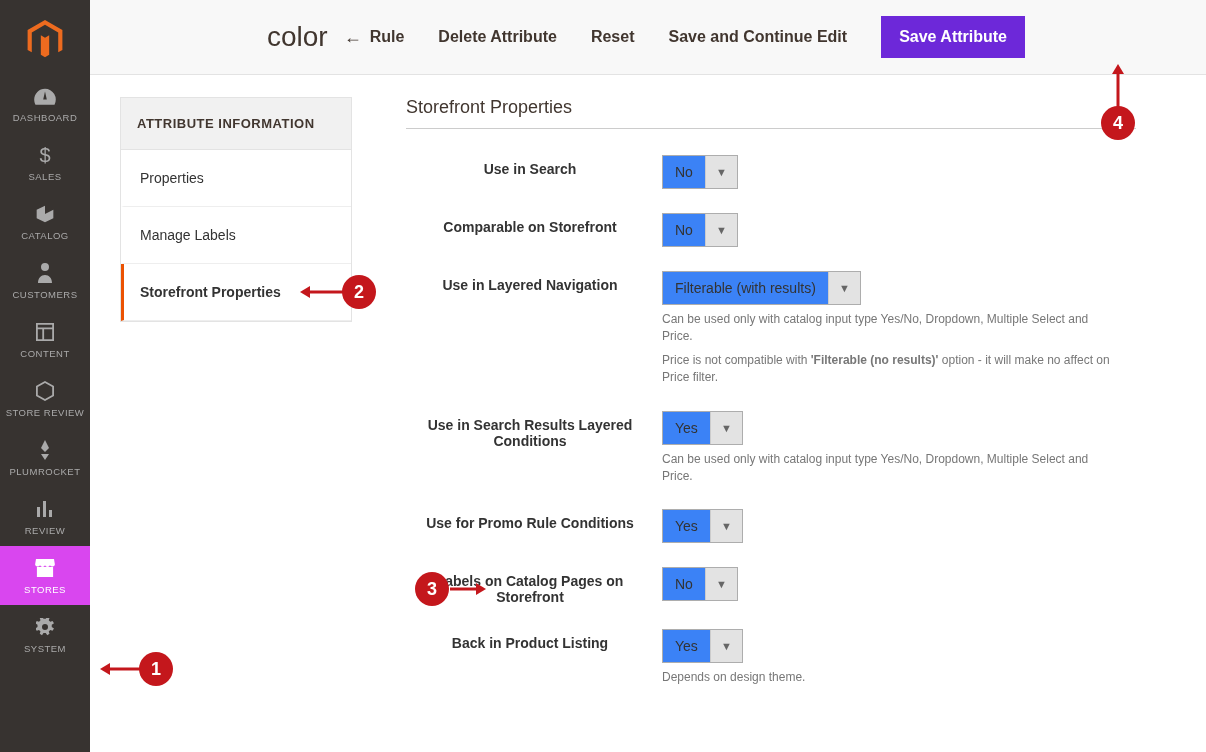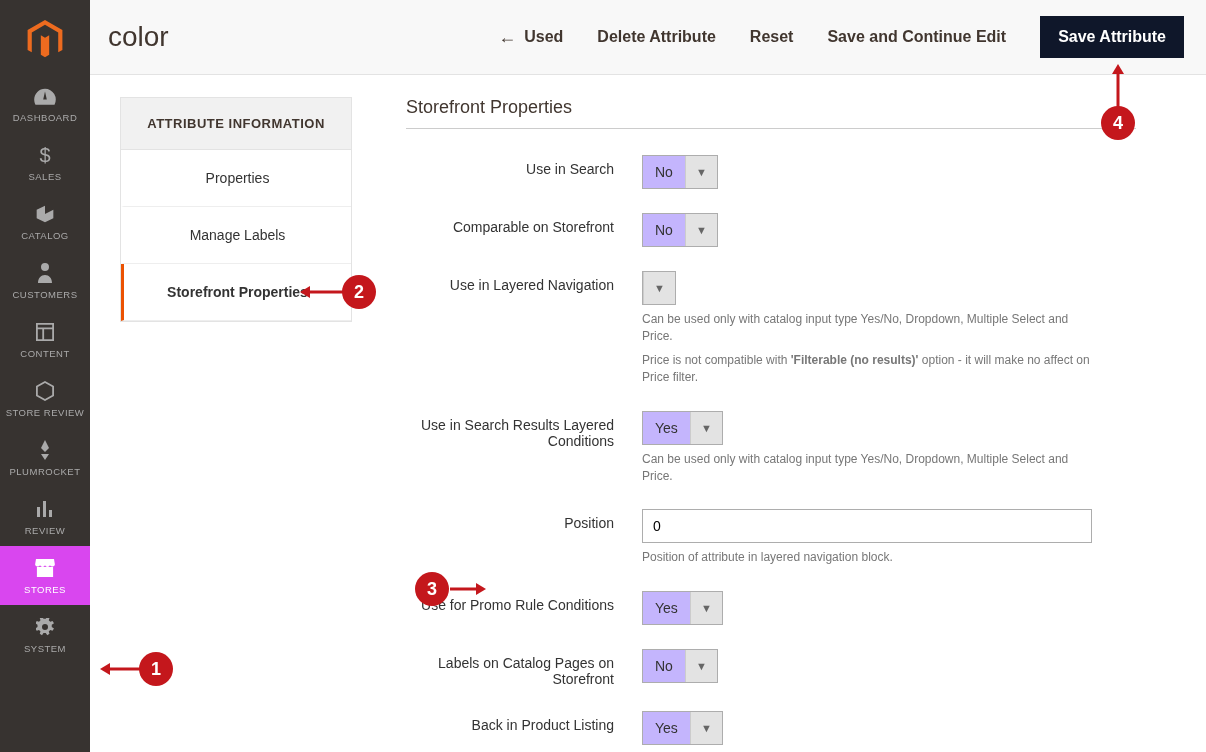--- a/index.html
+++ b/index.html
@@ -6,40 +6,40 @@
     body { font-family: 'Helvetica Neue', Arial, sans-serif; font-size: 14px; color: #333; background: #fff; position: relative; }
     .app { display: flex; min-height: 752px; }
     .sidebar { width: 90px; background: #373330; display: flex; flex-direction: column; padding-top: 12px; }
     .logo { display: flex; justify-content: center; padding: 8px 0 14px; }
     .logo svg { width: 36px; height: 40px; }
     .nav-item { display: flex; flex-direction: column; align-items: center; padding: 10px 4px; color: #aaa; cursor: pointer; }
     .nav-item.active { background: #d946ef; color: #fff; }
     .nav-item .icon { font-size: 20px; margin-bottom: 4px; display:flex; align-items:center; justify-content:center; width:100%; height:24px;}
     .nav-item .label { font-size: 9.5px; letter-spacing: .5px; text-align:center; }
     .main { flex: 1; background: #f5f5f5; display: flex; flex-direction: column; position: relative; }
-    .topbar { display: flex; align-items: center; justify-content: space-between; padding: 16px 22px 16px 18px; border-bottom: 1px solid #e3e3e3; background: #f8f8f8; gap: 16px; }
+    .topbar { display: flex; align-items: center; justify-content: center; padding: 16px 22px 16px 18px; border-bottom: 1px solid #e3e3e3; background: #f8f8f8; gap: 16px; }
     .page-title { font-size: 28px; font-weight: 300; color: #41362f; }
     .actions { display: flex; align-items: center; gap: 34px; }
     .btn-plain { background: none; border: none; font-size: 16px; color: #41362f; cursor: pointer; font-weight: 600; }
     .btn-back { display:flex; align-items:center; gap:8px;}
     .btn-back .arrow { font-size:18px; }
-    .btn-primary { background: #0f172a; color: #fff; border: none; padding: 12px 18px; font-size: 16px; font-weight: 600; cursor: pointer; }
+    .btn-primary { background: #6d28d9; color: #fff; border: none; padding: 12px 18px; font-size: 16px; font-weight: 600; cursor: pointer; }
     .content { flex: 1; display: flex; padding: 22px 20px 0 30px; gap: 54px; background: #fff; }
     .left-panel { width: 232px; }
-    .panel-card { border: 1px solid #e3e3e3; background: #fff; text-align: center; }
+    .panel-card { border: 1px solid #e3e3e3; background: #fff; }
     .panel-header { background: #f1f1f1; padding: 18px 16px; font-size: 13px; font-weight: 700; letter-spacing: .5px; color: #41362f; border-bottom: 1px solid #e3e3e3; }
     .panel-item { padding: 20px 16px; font-size: 14px; color: #333; border-bottom: 1px solid #eee; cursor: pointer; border-left: 3px solid transparent; }
     .panel-item.active { border-left-color: #eb5202; font-weight: 600; }
     .right-panel { flex: 1; padding-right: 50px; }
     .section-title { font-size: 18px; color: #41362f; font-weight: 400; margin-bottom: 10px; }
     .section-hr { border:none; border-top:1px solid #ccc; margin-bottom: 26px;}
     .form-row { display: flex; align-items: flex-start; margin-bottom: 24px; }
-    .form-label { width: 236px; text-align: right; padding-right: 28px; padding-top: 6px; font-size: 14px; color: #333; font-weight: 400; }
+    .form-label { width: 236px; text-align: center; padding-right: 28px; padding-top: 6px; font-size: 14px; color: #333; font-weight: 700; margin-left: 20px; }
     .form-control-wrap { flex: 1; }
-    .select { display: inline-flex; align-items: stretch; border: 1px solid #adadad; height: 34px; background: #c4b5fd; }
+    .select { display: inline-flex; align-items: stretch; border: 1px solid #adadad; height: 34px; background: #3b82f6; }
     .select .val { padding: 6px 12px; min-width: 38px; display:flex; align-items:center; font-size:14px; }
     .select .caret { width: 32px; background: #e3e3e3; display: flex; align-items: center; justify-content: center; border-left: 1px solid #ccc; color:#666; font-size:11px;}
     .select.wide .val { min-width: 164px; }
     .help-text { font-size: 12px; color: #777; margin-top: 6px; line-height: 1.45; max-width: 460px; }
     .input-text { border: 1px solid #adadad; height: 34px; width: 450px; padding: 0 10px; font-size: 14px; }
     .callout { position: absolute; width: 34px; height: 34px; border-radius: 50%; background: #c4171c; color: #fff; display: flex; align-items: center; justify-content: center; font-size: 18px; font-weight: 700; z-index:50;}
     .arrow-svg { position:absolute; z-index:49; }
   </style>
 </head>
 <body>
@@ -128,21 +128,21 @@
         <span class="label">SYSTEM</span>
       </div>
   </aside>
 
   <main class="main">
     <div class="topbar">
       <h1 class="page-title">color</h1>
       <div class="actions">
         <button class="btn-plain btn-back">
             <span class="arrow">←</span>
-            <span>Used</span>
+            <span>Rule</span>
           </button>
         <button class="btn-plain">Delete Attribute</button>
         <button class="btn-plain">Reset</button>
         <button class="btn-plain">Save and Continue Edit</button>
         <button class="btn-primary">Save Attribute</button>
       </div>
     </div>
 
     <div class="content">
       <div class="left-panel">
@@ -175,45 +175,39 @@
                 <span class="val">No</span>
                 <span class="caret">▼</span>
               </div>
           </div>
         </div>
 
         <div class="form-row">
           <div class="form-label">Use in Layered Navigation</div>
           <div class="form-control-wrap">
             <div class="select wide">
+                <span class="val">Filterable (with results)</span>
                 <span class="caret">▼</span>
               </div>
             <div class="help-text">Can be used only with catalog input type Yes/No, Dropdown, Multiple Select and Price.</div>
             <div class="help-text"><span>Price is not compatible with </span><b>'Filterable (no results)'</b><span> option - it will make no affect on Price filter.</span></div>
           </div>
         </div>
 
         <div class="form-row">
           <div class="form-label">Use in Search Results Layered Conditions</div>
           <div class="form-control-wrap">
             <div class="select">
                 <span class="val">Yes</span>
                 <span class="caret">▼</span>
               </div>
             <div class="help-text">Can be used only with catalog input type Yes/No, Dropdown, Multiple Select and Price.</div>
           </div>
         </div>
 
-        <div class="form-row">
-          <div class="form-label">Position</div>
-          <div class="form-control-wrap">
-            <input class="input-text" value="0" style="">
-            <div class="help-text">Position of attribute in layered navigation block.</div>
-          </div>
-        </div>
 
         <div class="form-row">
           <div class="form-label">Use for Promo Rule Conditions</div>
           <div class="form-control-wrap">
             <div class="select">
                 <span class="val">Yes</span>
                 <span class="caret">▼</span>
               </div>
           </div>
         </div>

